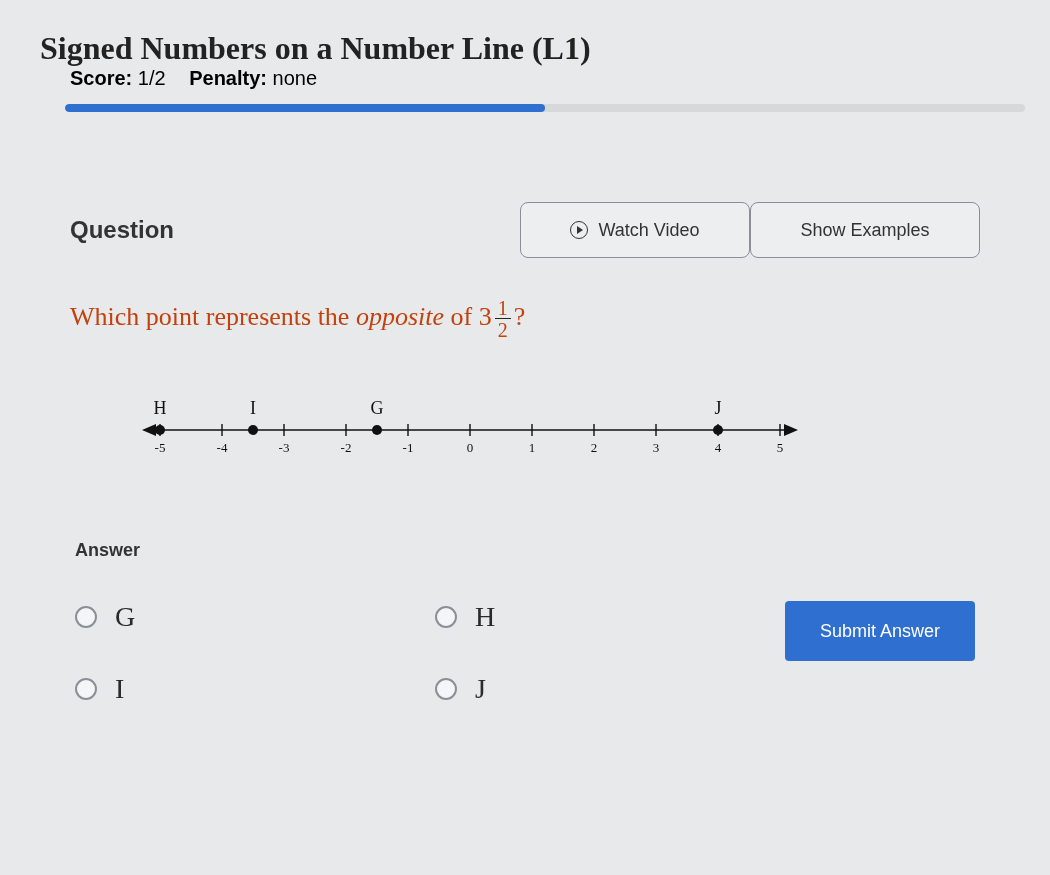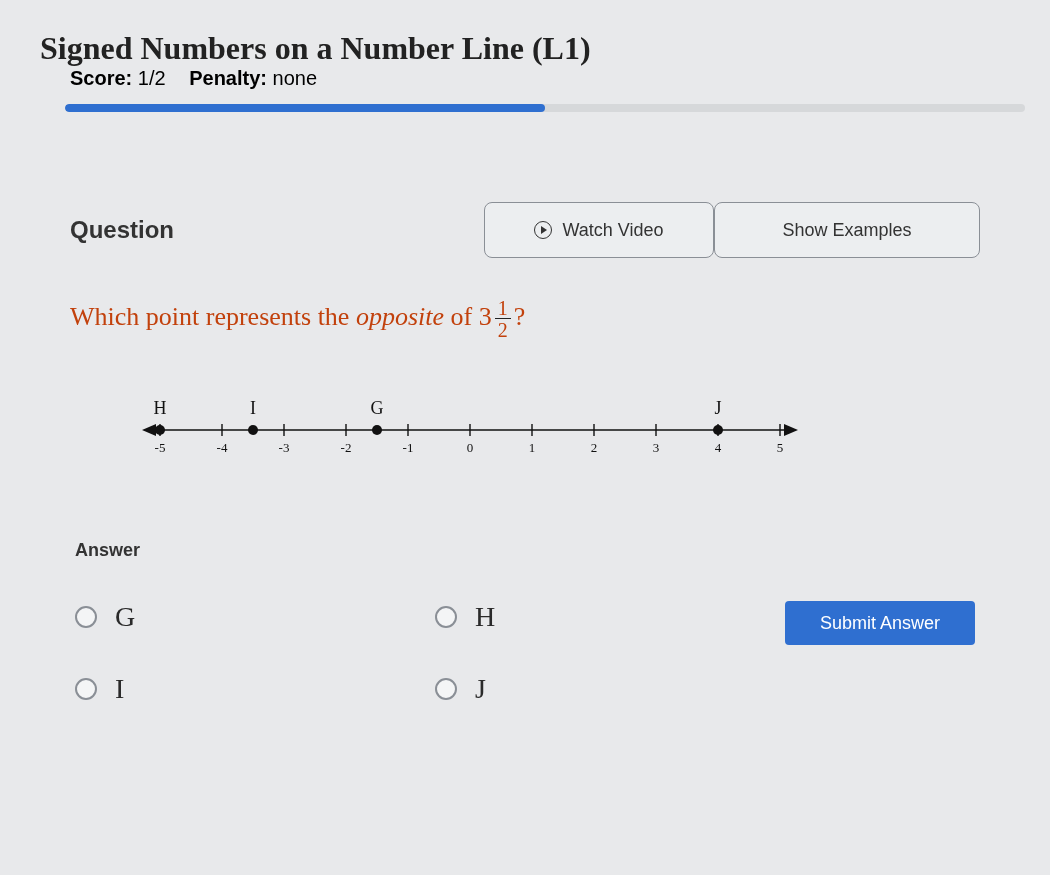--- a/index.html
+++ b/index.html
@@ -62,21 +62,21 @@
     background: #eceef0;
     border-radius: 8px;
     display: flex;
     align-items: center;
     justify-content: center;
     gap: 10px;
     cursor: pointer;
     color: #333;
   }
   .btn.watch { width: 230px; }
-  .btn.examples { width: 266px; }
+  .btn.examples { width: 230px; }
   .play-icon {
     width: 18px; height: 18px; border: 1.6px solid #333; border-radius: 50%;
     display:flex;align-items:center;justify-content:center;
   }
   .play-icon::after {
     content:""; display:block; width:0;height:0;
     border-left: 6px solid #333; border-top:4px solid transparent; border-bottom:4px solid transparent;
     margin-left:2px;
   }
   .prompt {
@@ -124,21 +124,21 @@
   .choice-label {
     font-size: 28px;
     font-family: Georgia, serif;
   }
   .submit {
     font-family: -apple-system, Helvetica, Arial, sans-serif;
     background: #2f6fd0;
     color: #fff;
     border: none;
     border-radius: 4px;
-    height: 44px;
+    height: 60px;
     width: 190px;
     font-size: 18px;
     cursor: pointer;
     margin-left: 100px;
   }
 </style>
 </head>
 <body>
 
 <div class="title">Signed Numbers on a Number Line (L1)</div>

